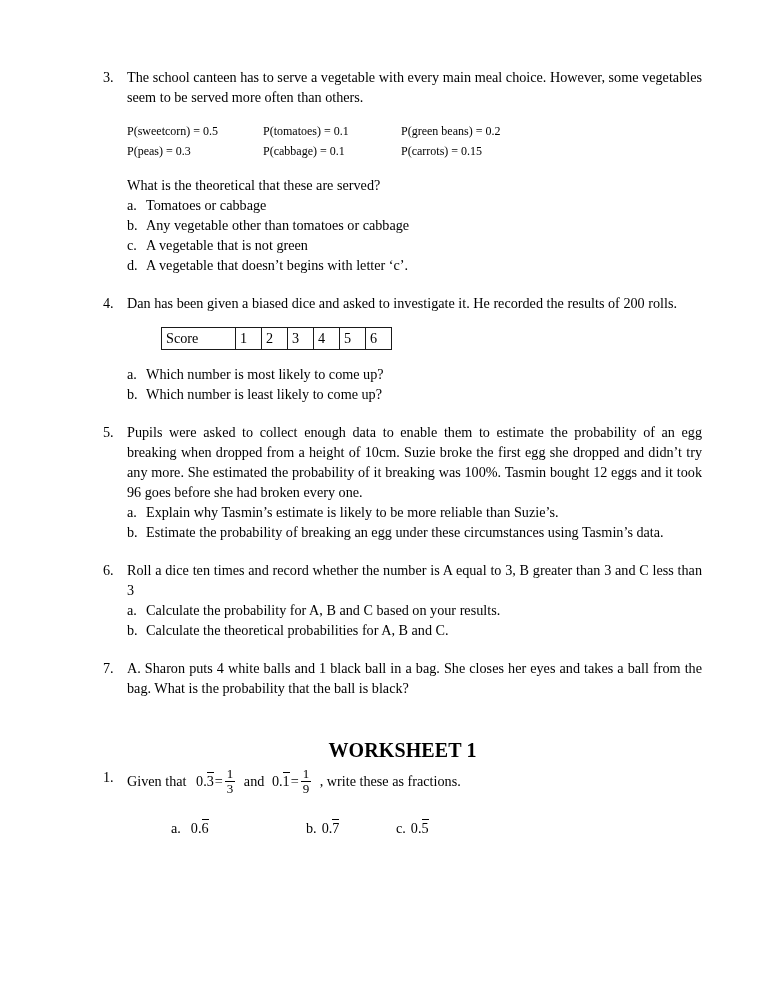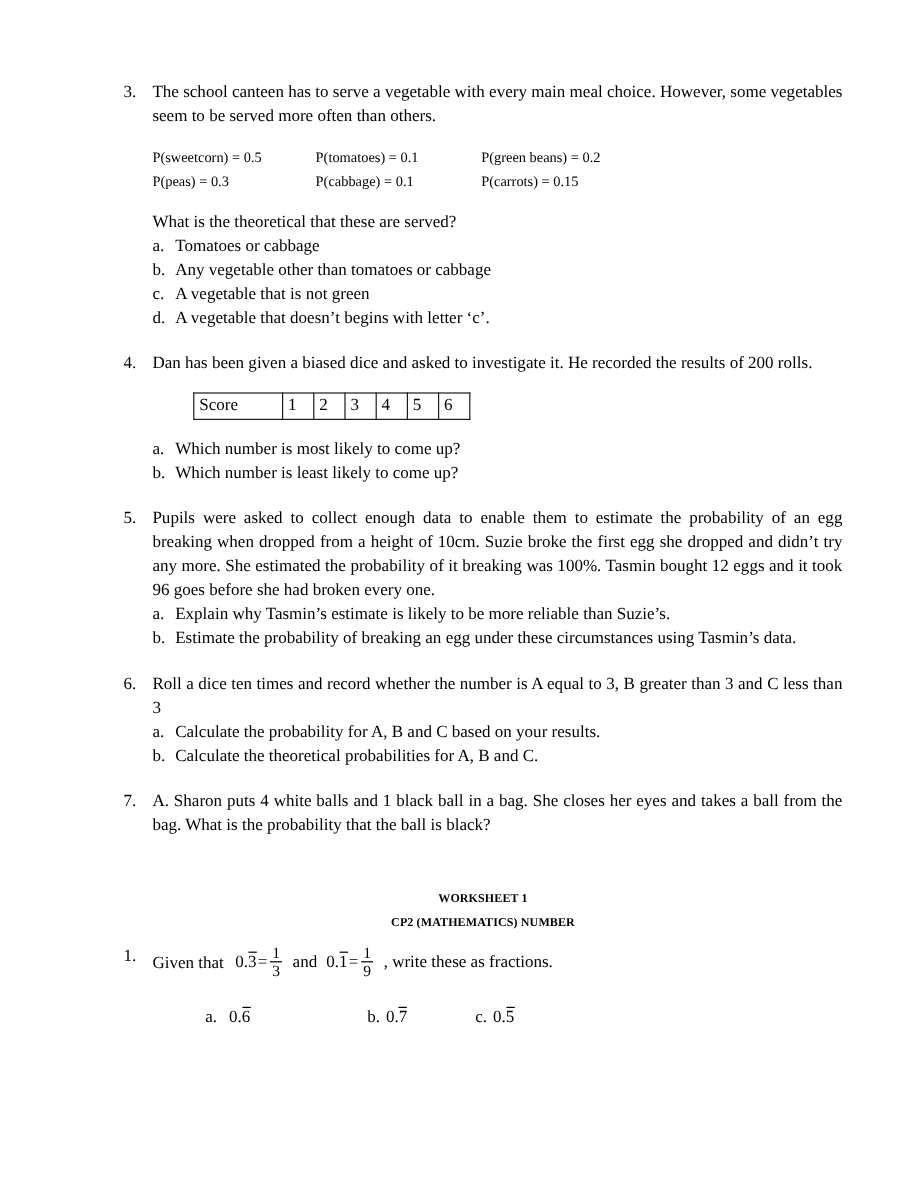--- a/index.html
+++ b/index.html
@@ -89,21 +89,21 @@
     height: 19px;
     box-sizing: border-box;
   }
   table.freq td.label { min-width: 74px; padding-right: 8px; }
   table.freq td.val { min-width: 26px; }
 
   
   .ws-head {
     text-align: center;
     font-weight: bold;
-    font-size: 10px;
+    font-size: 20px;
     line-height: 20px;
     letter-spacing: 0.1px;
   }
 
   
   .math { white-space: nowrap; }
   .ovl {
     display: inline-block;
     border-top: 1.3px solid #000;
     line-height: 1;
@@ -276,21 +276,20 @@
     <div class="q-num">7.</div>
     <div class="q-body">
       <div class="just">A. Sharon puts 4 white balls and 1 black ball in a bag. She closes her eyes and takes a ball from the bag. What is the probability that the ball is black?</div>
       <div class="gap-md"></div>
     </div>
   </div>
 
   <div style="height:28px"></div>
 
   <div class="ws-head">WORKSHEET 1</div>
-  <div class="ws-head">CP2 (MATHEMATICS)   NUMBER</div>
 
   <div style="height:7px"></div>
 
   <div class="q">
     <div class="q-num">1.</div>
     <div class="q-body">
       <span class="math">Given that</span>
       <span class="math" style="margin-left:6px">
         <span>0.</span><span class="ovl">3</span><span style="margin:0 1px">=</span><span class="frac"><span class="num">1</span><span class="den">3</span></span>
       </span>

